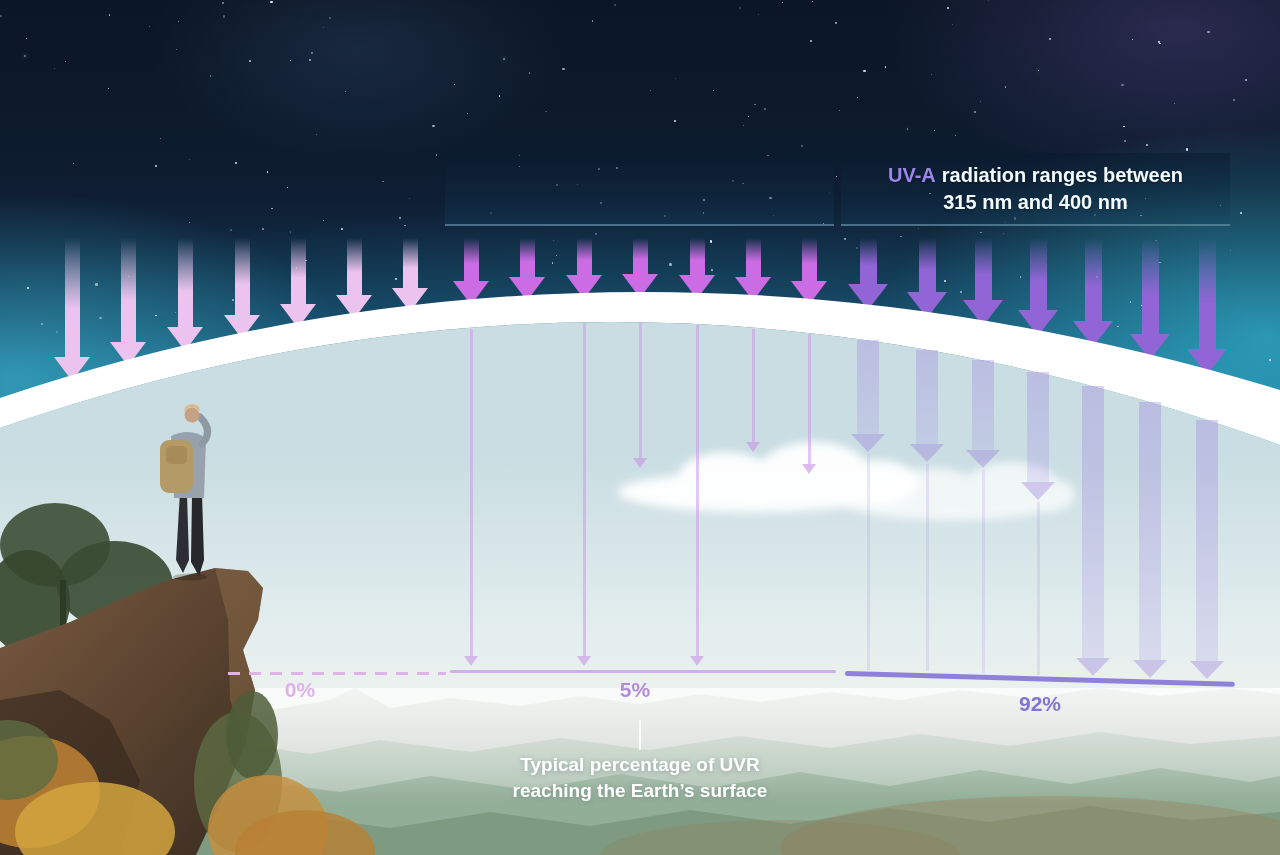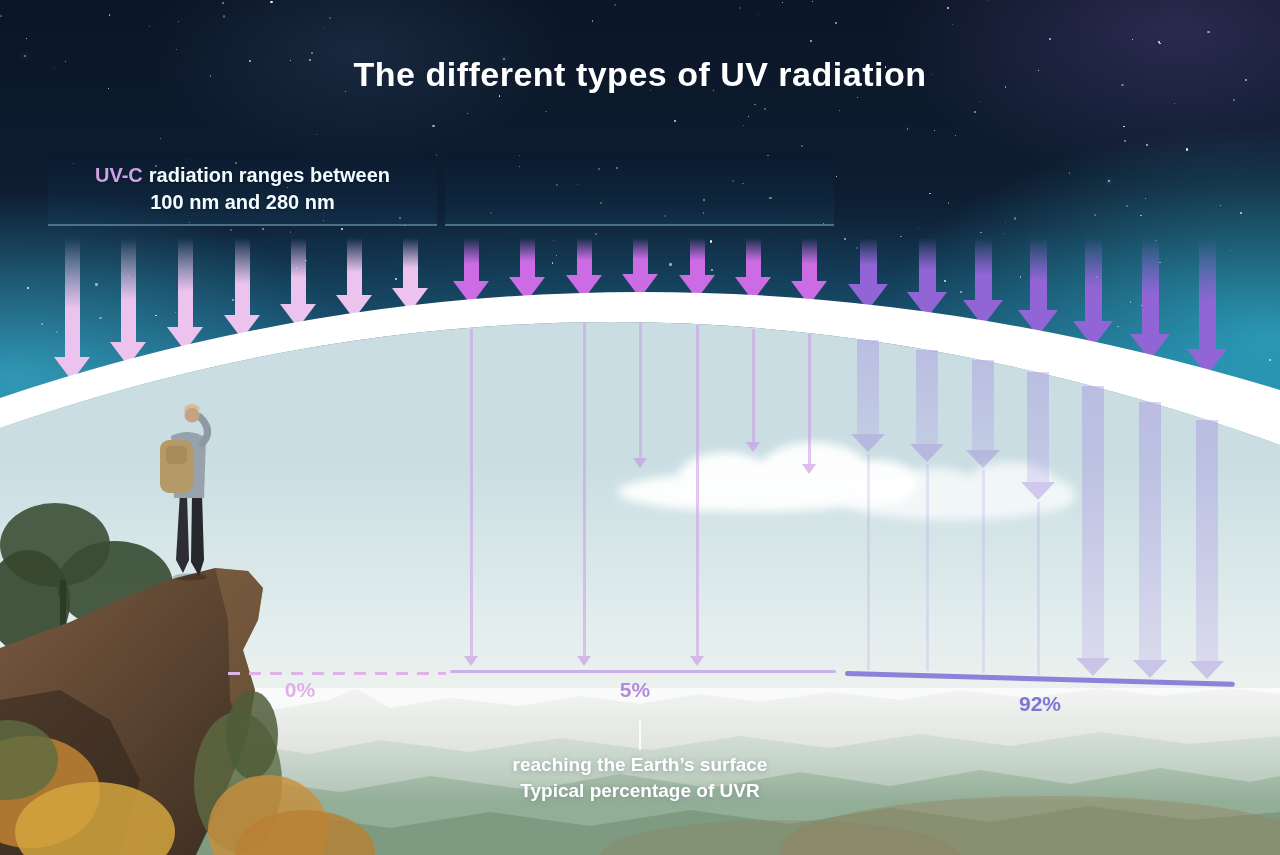--- a/index.html
+++ b/index.html
@@ -312,41 +312,40 @@
     <span class="puff" style="left:140px;top:2px;width:112px;height:62px;"></span>
     <span class="puff" style="left:220px;top:20px;width:80px;height:46px;"></span>
   </div>
   <div class="cloud" style="left:845px;top:458px;width:230px;height:66px;opacity:.72;">
     <span class="puff" style="left:0;top:28px;width:215px;height:34px;"></span>
     <span class="puff" style="left:50px;top:10px;width:82px;height:42px;"></span>
     <span class="puff" style="left:120px;top:4px;width:92px;height:46px;"></span>
     <span class="puff" style="left:172px;top:20px;width:58px;height:34px;"></span>
   </div>
 
-  <div id="title">The different types of UV radiation</div>
-
-  <div class="band-box" style="left:48px;">
-    <div><span class="band-label" style="color: rgb(207, 162, 232);">UV-C</span><span class="band-rest">radiation ranges between</span></div>
-    <div>100 nm and 280 nm</div>
-  </div>
+
   <div class="band-box" style="left:445px;">
+  </div>
+  <div class="band-box" style="left:841px;">
+    <div><span class="band-label" style="color: rgb(157, 134, 232);">UV-A</span><span class="band-rest">radiation ranges between</span></div>
+    <div>315 nm and 400 nm</div>
   </div>
 
 
   <div id="line-0" class="pct-line" style="color: rgb(223, 179, 232);"></div>
   <div id="line-5" class="pct-line" style="background: rgb(200, 159, 232);"></div>
   <div id="line-95" class="pct-line" style="background: rgb(132, 116, 214);"></div>
   <div id="pct-0" class="pct-label" style="color: rgb(220, 171, 232);">0%</div>
   <div id="pct-5" class="pct-label" style="color: rgb(180, 139, 219);">5%</div>
   <div id="pct-95" class="pct-label" style="color: rgb(130, 116, 212);">92%</div>
 
   <div id="caption-tick"></div>
   <div id="caption">
+    <div>Typical percentage of UVR</div>
     <div>reaching the Earth’s surface</div>
-    <div>Typical percentage of UVR</div>
   </div>
 
 <div class="arrow-top" style="left: 54px; top: 238px; width: 36px; height: 143.261px;">
       <div class="shaft" style="left: 10.5px; width: 15px; height: 119.261px; background: linear-gradient(rgba(255, 255, 255, 0), rgb(236, 195, 238) 60%);"></div>
       <div class="head" style="left: 0px; border-left: 18px solid transparent; border-right: 18px solid transparent; border-top: 24px solid rgb(236, 195, 238);"></div>
     </div>
     <div class="arrow-top" style="left: 110px; top: 238px; width: 36px; height: 127.519px;">
       <div class="shaft" style="left: 10.5px; width: 15px; height: 103.519px; background: linear-gradient(rgba(255, 255, 255, 0), rgb(236, 195, 238) 60%);"></div>
       <div class="head" style="left: 0px; border-left: 18px solid transparent; border-right: 18px solid transparent; border-top: 24px solid rgb(236, 195, 238);"></div>
     </div>

